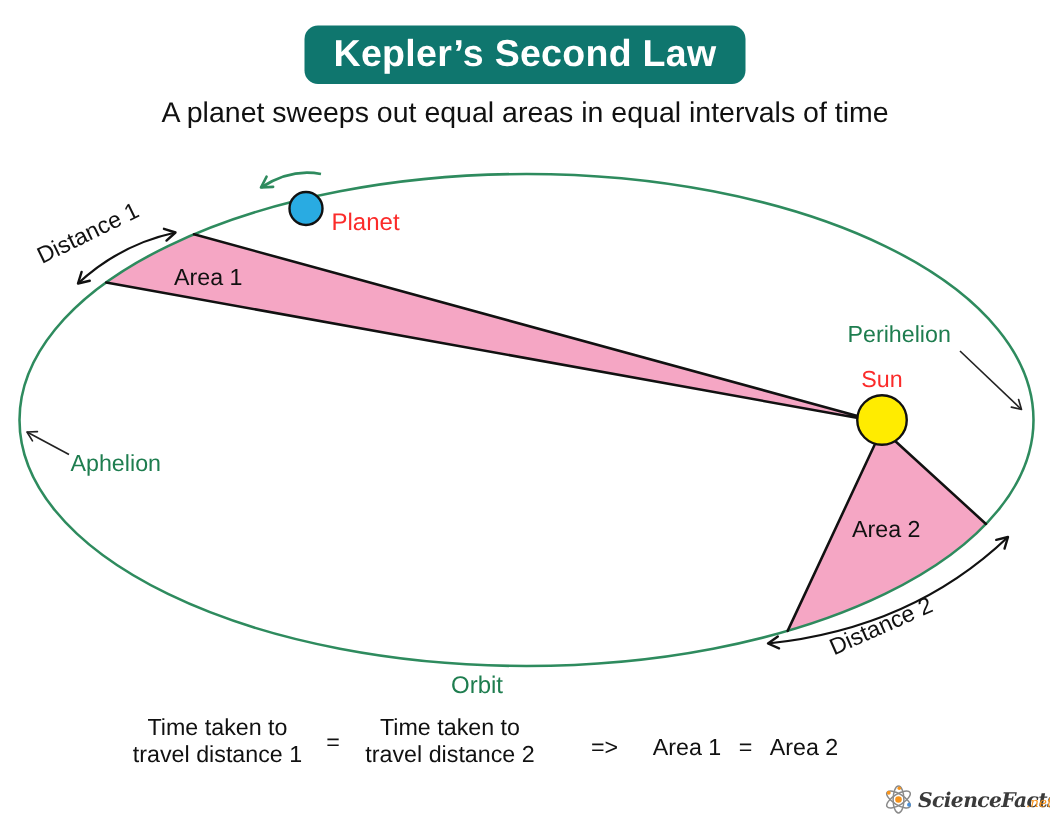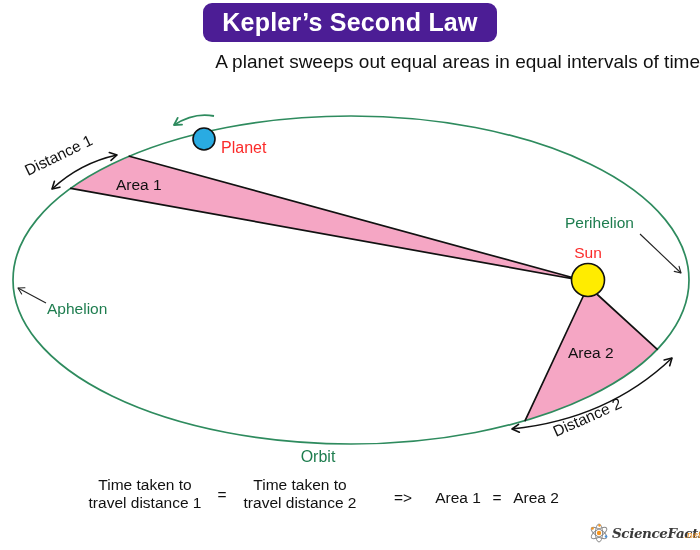--- a/index.html
+++ b/index.html
@@ -1,22 +1,22 @@
 <!DOCTYPE html>
 <html><head>
 <meta charset="utf-8">
 <style>
   html,body{margin:0;padding:0;background:#fff;}
   .stage{position:relative;width:700px;height:550px;background:#ffffff;overflow:hidden;
          font-family:"Liberation Sans",sans-serif;}
   .hdr{position:absolute;top:0;left:0;width:700px;text-align:center;}
-  .title-badge{display:inline-block;margin-top:3px;background:#4c1d95;color:#ffffff;
+  .title-badge{display:inline-block;margin-top:17px;background:#0f766e;color:#ffffff;
                font-size:25px;font-weight:bold;padding:5px 19px;border-radius:9px;
                letter-spacing:0.2px;}
-  .subtitle{margin-top:9px;font-size:19px;color:#111111;text-align:right;}
+  .subtitle{margin-top:9px;font-size:19px;color:#111111;}
   svg{position:absolute;top:0;left:0;font-family:"Liberation Sans",sans-serif;}
   text{fill:#111111;}
   .green-lbl{fill:#1e7d4f;}
   .red-lbl{fill:#fb2b2a;}
   .eq{font-size:15.5px;}
   .wm-brand{font-family:"DejaVu Serif",serif;font-style:italic;font-weight:bold;
             font-size:13.5px;fill:#3a3a3a;letter-spacing:-0.4px;}
   .wm-tld{font-family:"DejaVu Serif",serif;font-style:italic;font-size:9px;fill:#f7941d;}
 </style>
 </head>

